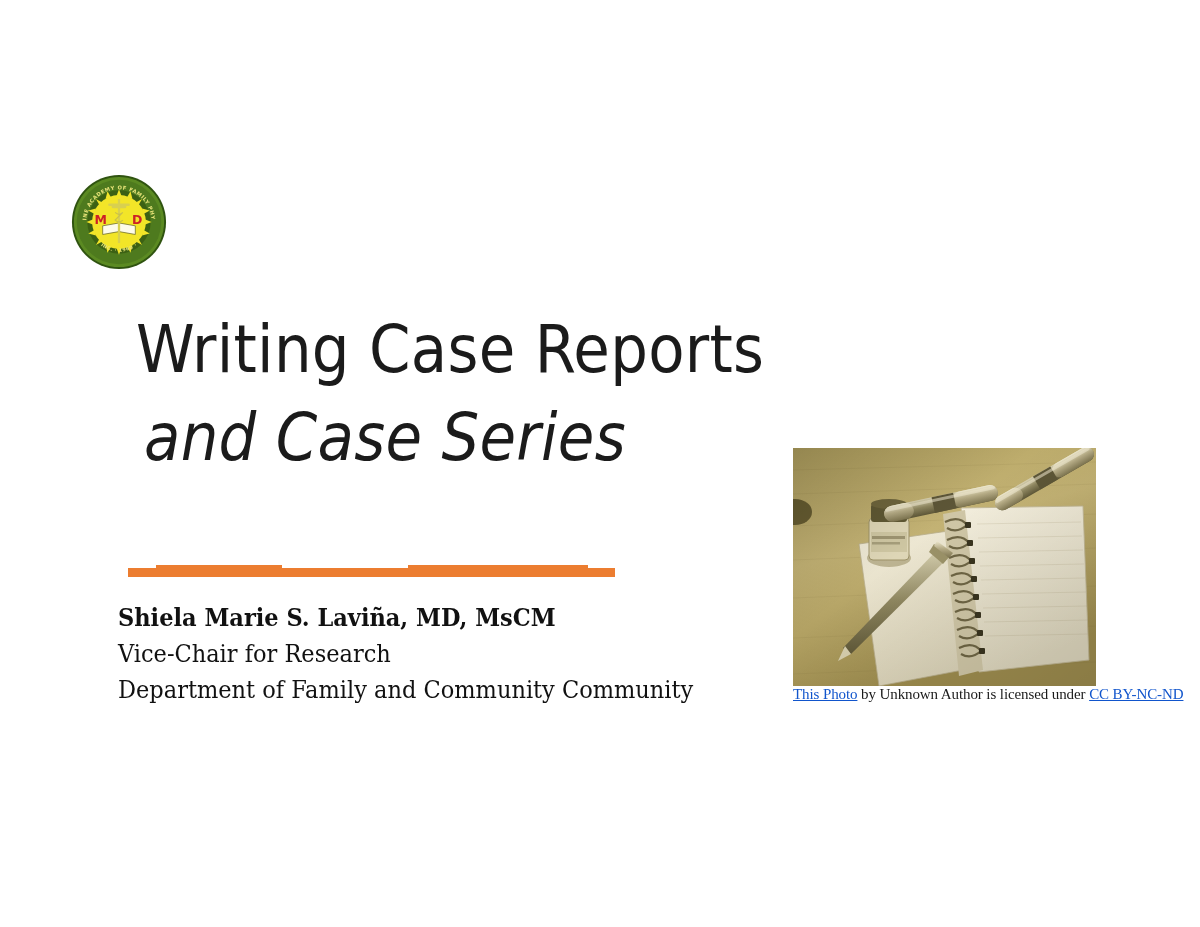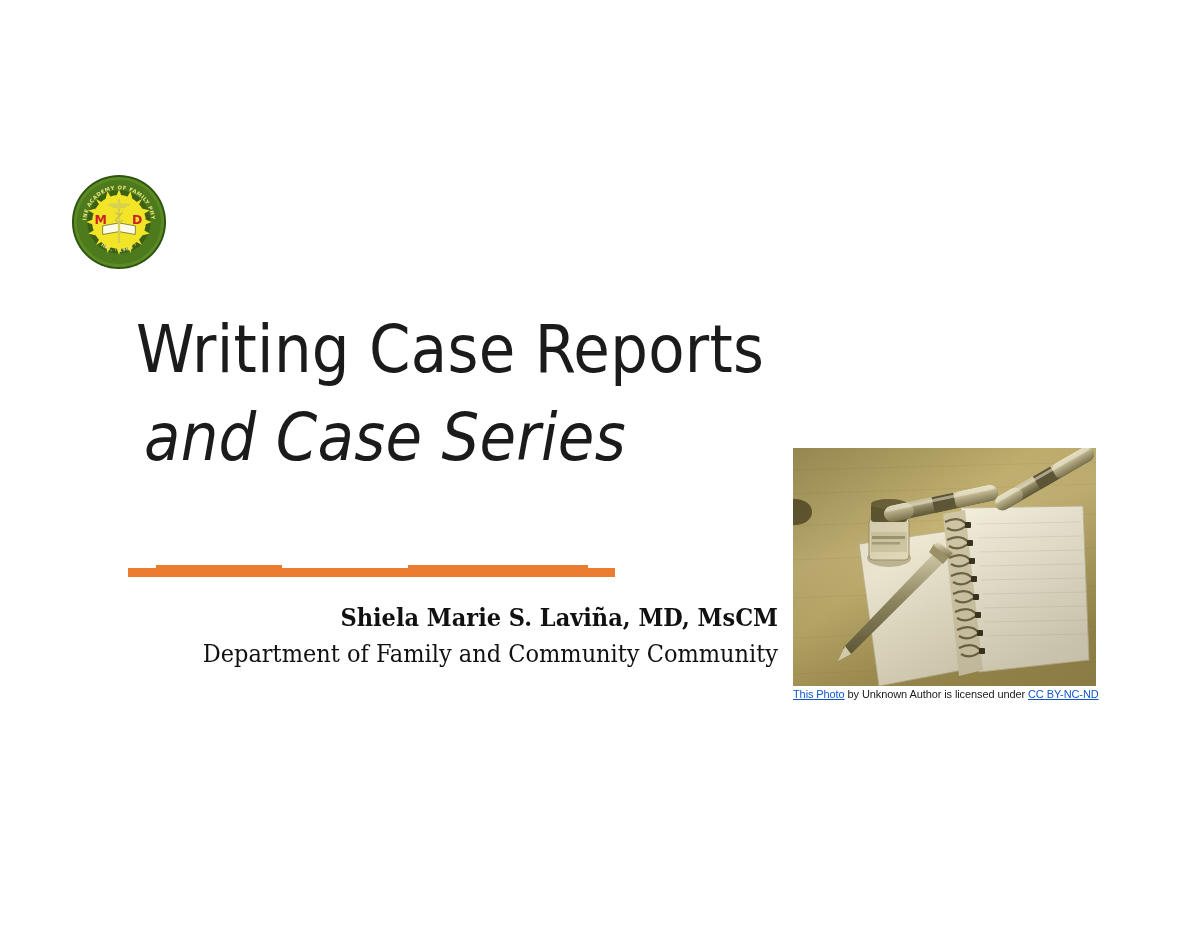--- a/index.html
+++ b/index.html
@@ -76,21 +76,21 @@
     height: 3px;
     background: #ec7d30;
   }
 
   
   .subtitle-block {
     position: absolute;
     left: 118px;
     top: 600px;
     width: 660px;
-    text-align: right;
+    text-align: left;
     font-family: "DejaVu Serif Condensed", "Liberation Serif", serif;
     color: #111111;
   }
   .subtitle-line {
     font-size: 25px;
     line-height: 1.43;
     white-space: nowrap;
   }
   .subtitle-line.is-bold { font-weight: bold; }
 
@@ -108,22 +108,22 @@
     overflow: hidden;
     background: #b8a86a;
   }
   .photo svg { display: block; width: 100%; height: 100%; }
 
   .photo-credit {
     position: absolute;
     left: 0px;
     top: 240px;
     width: 310px;
-    font-family: Liberation Sans, sans-serif;
-    font-size: 11px;
+    font-family: Liberation Serif, serif;
+    font-size: 15px;
     line-height: 12px;
     color: #1a1a1a;
     white-space: nowrap;
     letter-spacing: -0.1px;
   }
   .photo-credit a {
     color: #1155cc;
     text-decoration: underline;
   }
 </style>
@@ -192,20 +192,21 @@
 
   <div class="title-block">
     <div class="title-line">Writing Case Reports</div>
     <div class="title-line second">and Case Series</div>
   </div>
 
   <div class="divider"></div>
 
   <div class="subtitle-block">
     <div class="subtitle-line is-bold">Shiela Marie S. Laviña, MD, MsCM</div>
+    <div class="subtitle-line">Vice-Chair for Research</div>
     <div class="subtitle-line">Department of Family and Community Community</div>
   </div>
 
   <div class="photo-wrap">
     <div class="photo">
       <svg viewBox="0 0 303 238" preserveAspectRatio="none" xmlns="http://www.w3.org/2000/svg" aria-hidden="true">
         <defs>
           <linearGradient id="desk" x1="0" y1="0" x2="0.35" y2="1">
             <stop offset="0%" stop-color="#b5a461"></stop>
             <stop offset="45%" stop-color="#c3b274"></stop>

